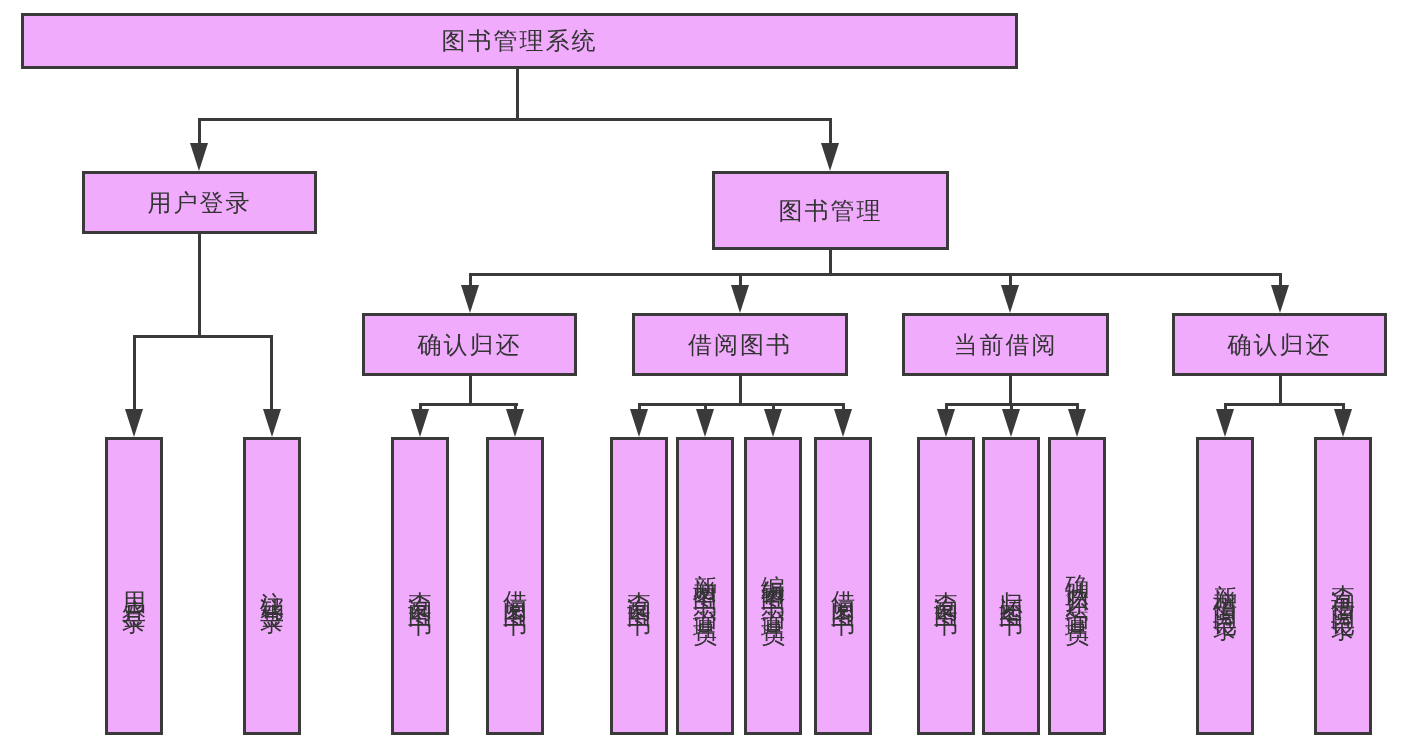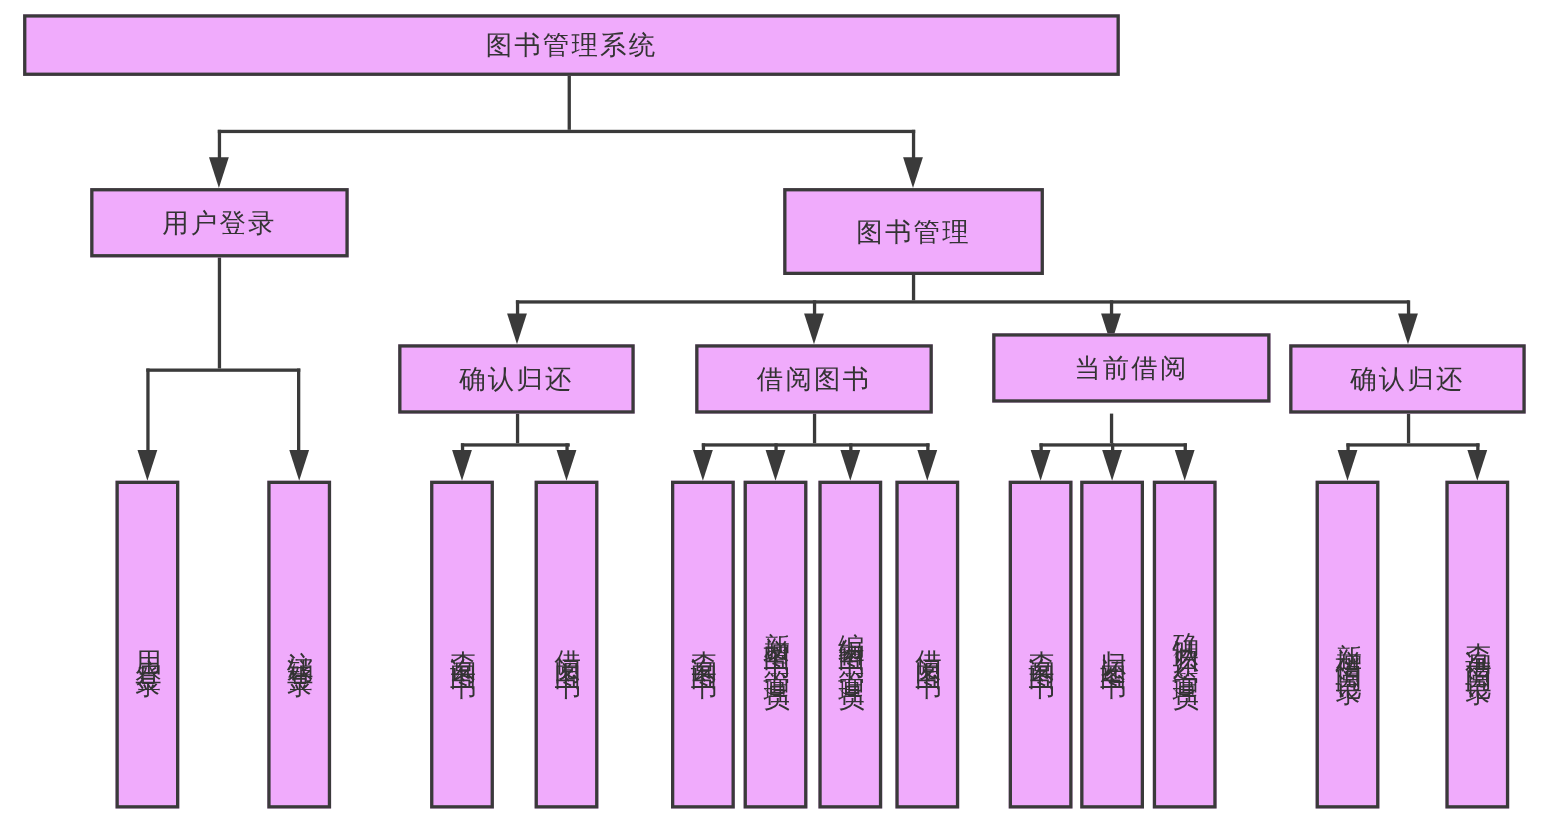--- a/index.html
+++ b/index.html
@@ -111,21 +111,21 @@
   <div class="vline" style="left:1342px;top:403px;height:8px"></div>
   <div class="head" style="left:1334px;top:409px"></div>
 
   <div class="box" style="left:21px;top:13px;width:997px;height:56px">图书管理系统</div>
 
   <div class="box" style="left:82px;top:171px;width:235px;height:63px">用户登录</div>
   <div class="box" style="left:712px;top:171px;width:237px;height:79px">图书管理</div>
 
   <div class="box" style="left:362px;top:313px;width:215px;height:63px">确认归还</div>
   <div class="box" style="left:632px;top:313px;width:216px;height:63px">借阅图书</div>
-  <div class="box" style="left:902px;top:303px;width:253px;height:63px">当前借阅</div>
+  <div class="box" style="left:902px;top:313px;width:207px;height:63px">当前借阅</div>
   <div class="box" style="left:1172px;top:313px;width:215px;height:63px">确认归还</div>
 
   <div class="box vbox" style="left:105px;top:437px;width:58px;height:298px">用户登录</div>
   <div class="box vbox" style="left:243px;top:437px;width:58px;height:298px">注销登录</div>
 
   <div class="box vbox" style="left:391px;top:437px;width:58px;height:298px">查询图书</div>
   <div class="box vbox" style="left:486px;top:437px;width:58px;height:298px">借阅图书</div>
 
   <div class="box vbox" style="left:610px;top:437px;width:58px;height:298px">查询图书</div>
   <div class="box vbox" style="left:676px;top:437px;width:58px;height:298px">新增图书（管理员）</div>

